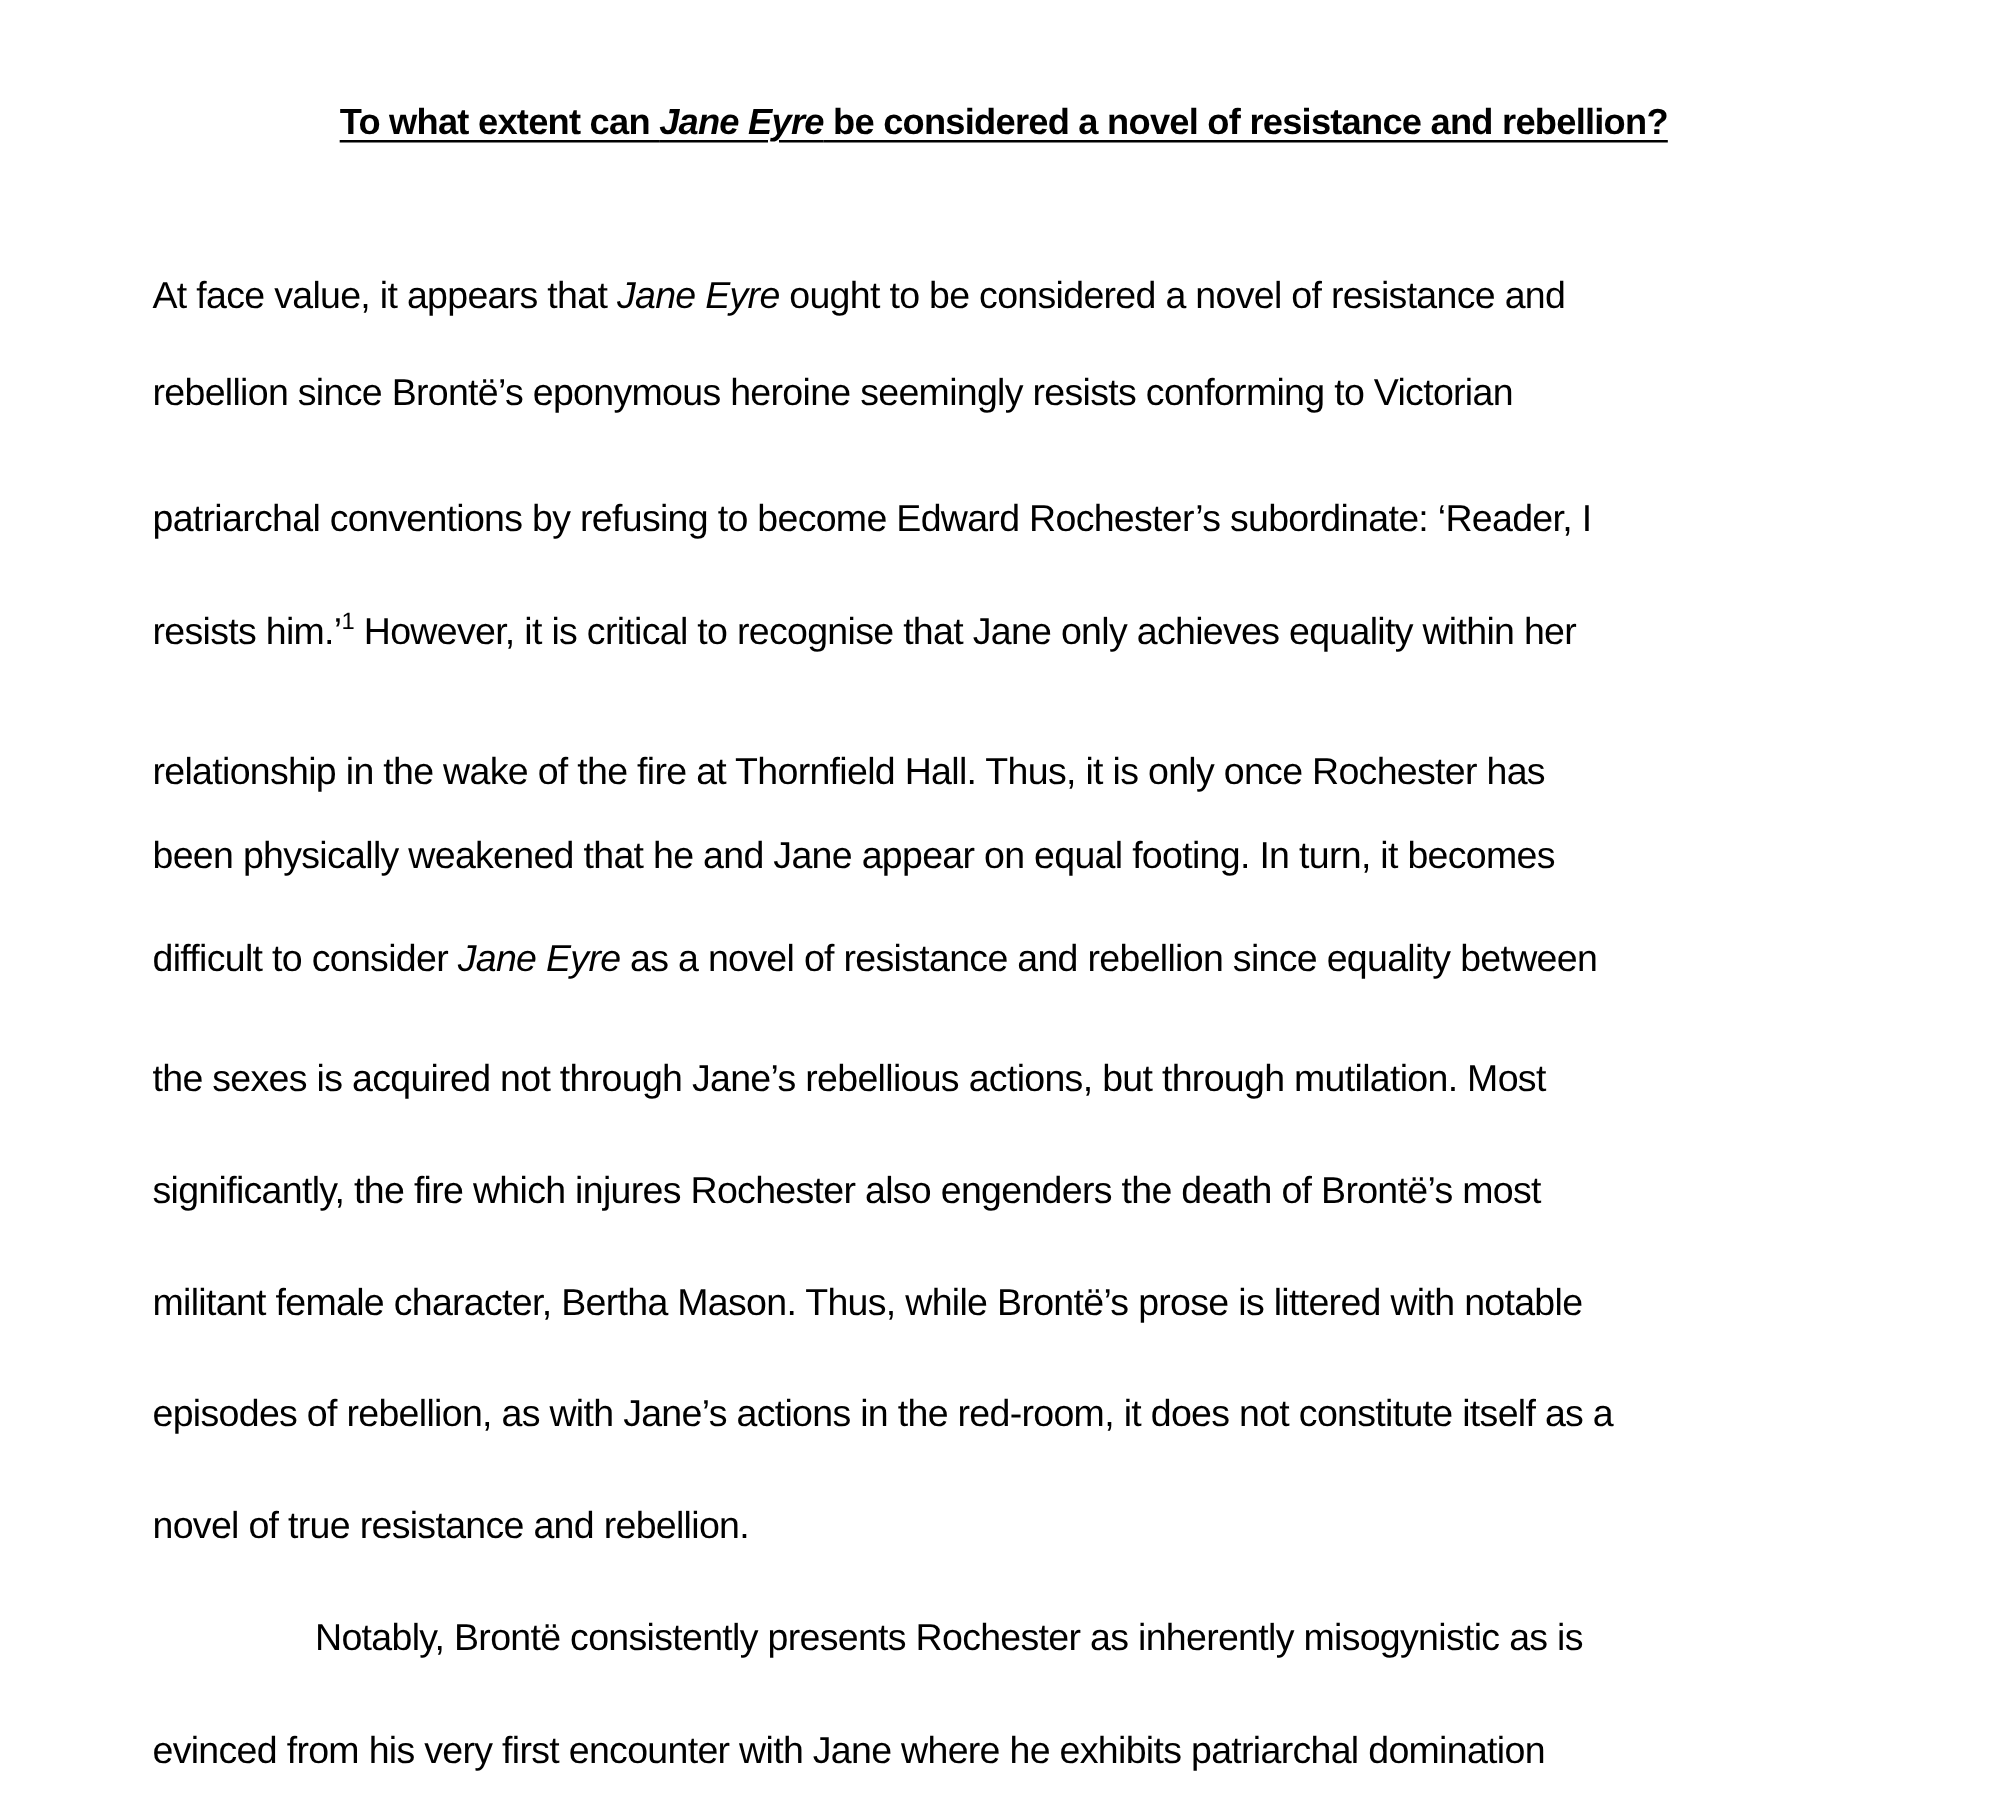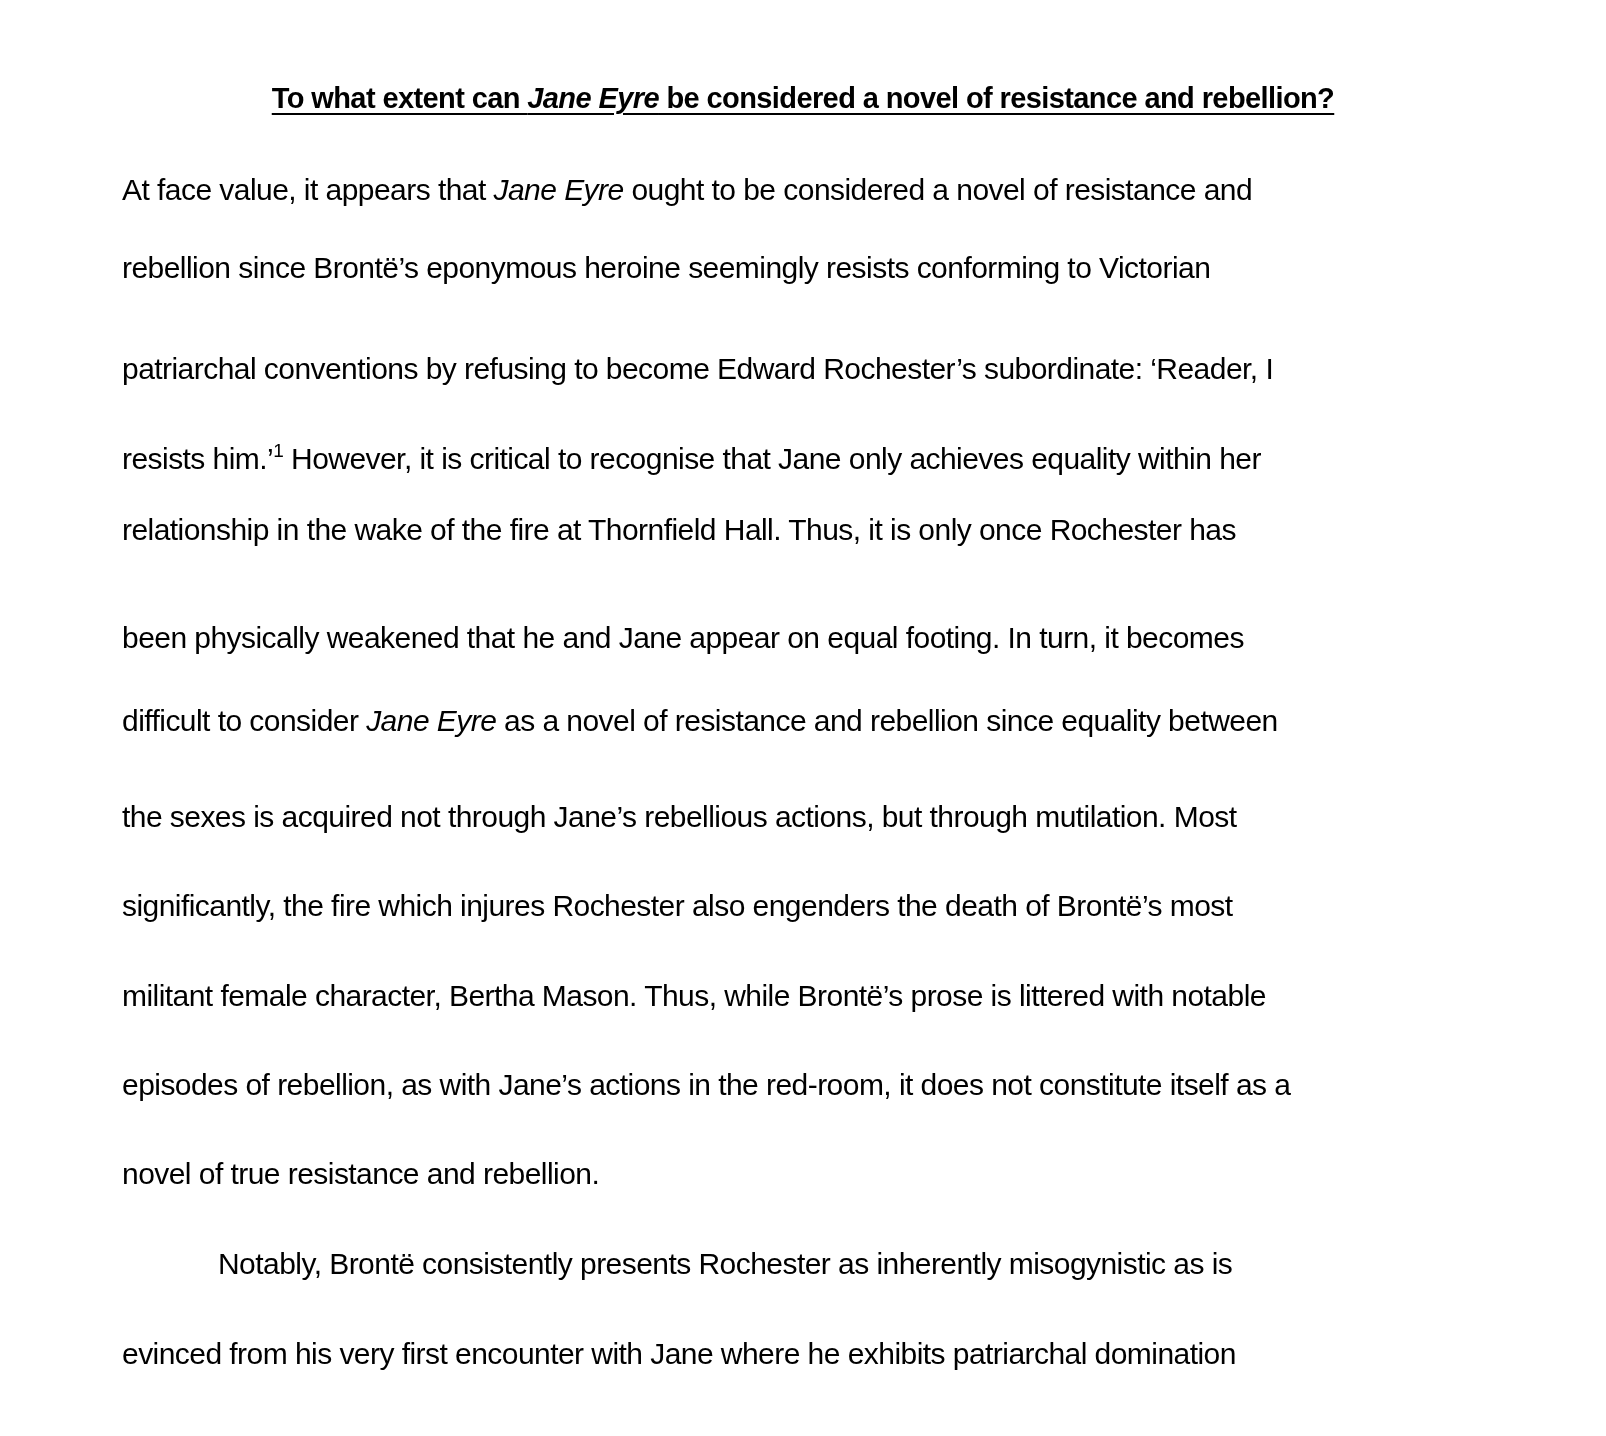--- a/index.html
+++ b/index.html
@@ -12,38 +12,38 @@
     .title {
       position: absolute; left: 0; width: 1606px; top: 82px;
       text-align: center; font-weight: bold; font-size: 29px;
       letter-spacing: -0.6px; text-decoration: underline;
       text-underline-offset: 5px; text-decoration-thickness: 2px;
       white-space: nowrap;
     }
     .title .it { font-style: italic; }
     .line {
       position: absolute; left: 122px; font-size: 30px; white-space: nowrap;
-      letter-spacing: -0.55px; line-height: 36px;
+      letter-spacing: -0.55px; line-height: 36px; margin-top: 47px;
     }
-    .line.indent { left: 218px; text-align: center; }
+    .line.indent { left: 252px; text-align: center; }
     .it { font-style: italic; }
     sup { font-size: 19px; vertical-align: 12px; line-height: 0; }
   </style>
 </head>
 <body>
 
 <div class="page">
   <div class="title"><span>To what extent can </span><span class="it">Jane Eyre</span><span> be considered a novel of resistance and rebellion?</span></div>
 
   <div>
     <div class="line" style="top:172px"><span>At face value, it appears that </span><span class="it">Jane Eyre</span><span> ought to be considered a novel of resistance and</span></div>
     <div class="line" style="top:250px"><span>rebellion since Brontë’s eponymous heroine seemingly resists conforming to Victorian</span></div>
     <div class="line" style="top:351px"><span>patriarchal conventions by refusing to become Edward Rochester’s subordinate: ‘Reader, I</span></div>
     <div class="line" style="top:441px"><span>resists him.’</span><sup>1</sup><span> However, it is critical to recognise that Jane only achieves equality within her</span></div>
-    <div class="line" style="top:512px"><span>relationship in the wake of the fire at Thornfield Hall. Thus, it is only once Rochester has</span></div>
+    <div class="line" style="top:553px"><span>relationship in the wake of the fire at Thornfield Hall. Thus, it is only once Rochester has</span></div>
     <div class="line" style="top:620px"><span>been physically weakened that he and Jane appear on equal footing. In turn, it becomes</span></div>
     <div class="line" style="top:703px"><span>difficult to consider </span><span class="it">Jane Eyre</span><span> as a novel of resistance and rebellion since equality between</span></div>
     <div class="line" style="top:799px"><span>the sexes is acquired not through Jane’s rebellious actions, but through mutilation. Most</span></div>
     <div class="line" style="top:888px"><span>significantly, the fire which injures Rochester also engenders the death of Brontë’s most</span></div>
     <div class="line" style="top:978px"><span>militant female character, Bertha Mason. Thus, while Brontë’s prose is littered with notable</span></div>
     <div class="line" style="top:1067px"><span>episodes of rebellion, as with Jane’s actions in the red-room, it does not constitute itself as a</span></div>
     <div class="line" style="top:1156px"><span>novel of true resistance and rebellion.</span></div>
   </div>
 
   <div>

